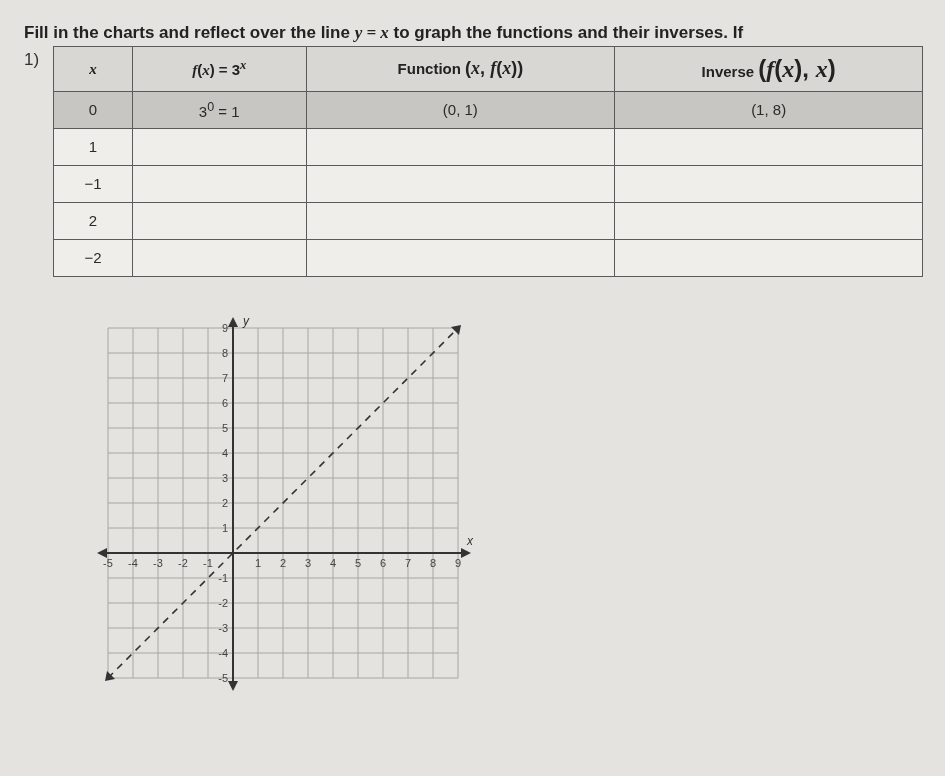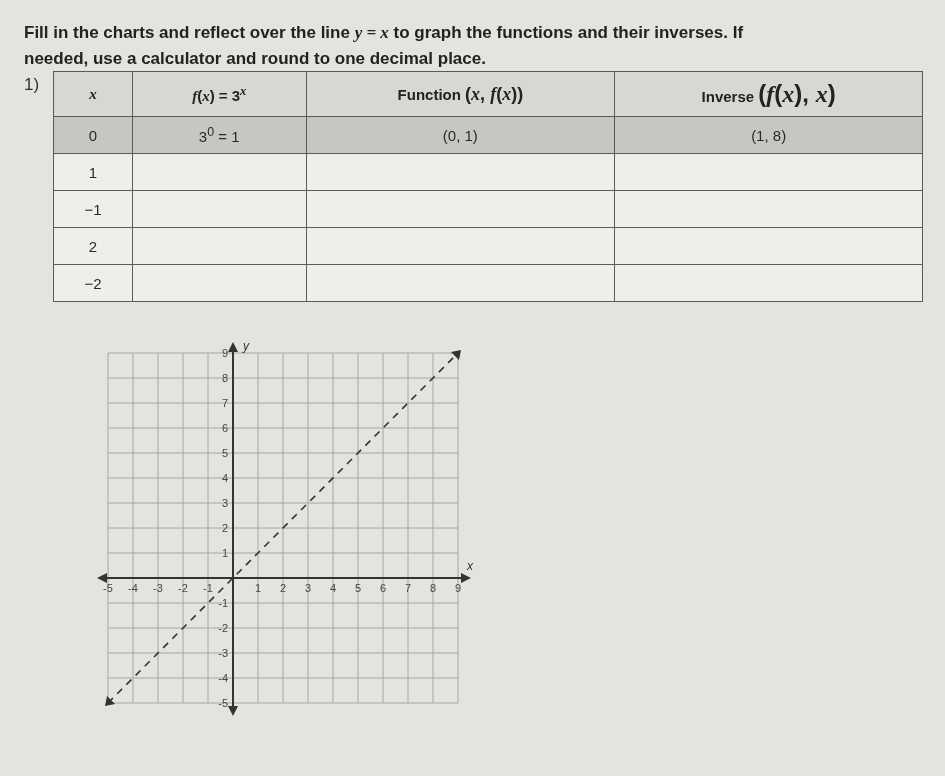--- a/index.html
+++ b/index.html
@@ -65,21 +65,20 @@
   }
   svg.graph {
     display: block;
   }
 </style>
 </head>
 <body>
 
 <div class="instructions">
   <span>Fill in the charts and reflect over the line </span><span class="math-i">y = x</span><span> to graph the functions and their inverses. If</span><br>
-  <span>needed, use a calculator and round to one decimal place.</span>
 </div>
 
 <div class="problem-row">
   <div class="problem-num">1)</div>
   <div class="content">
 
     <table class="func-table">
       <tbody>
           <tr>
         <th class="col-x"><span class="math-i">x</span></th>

